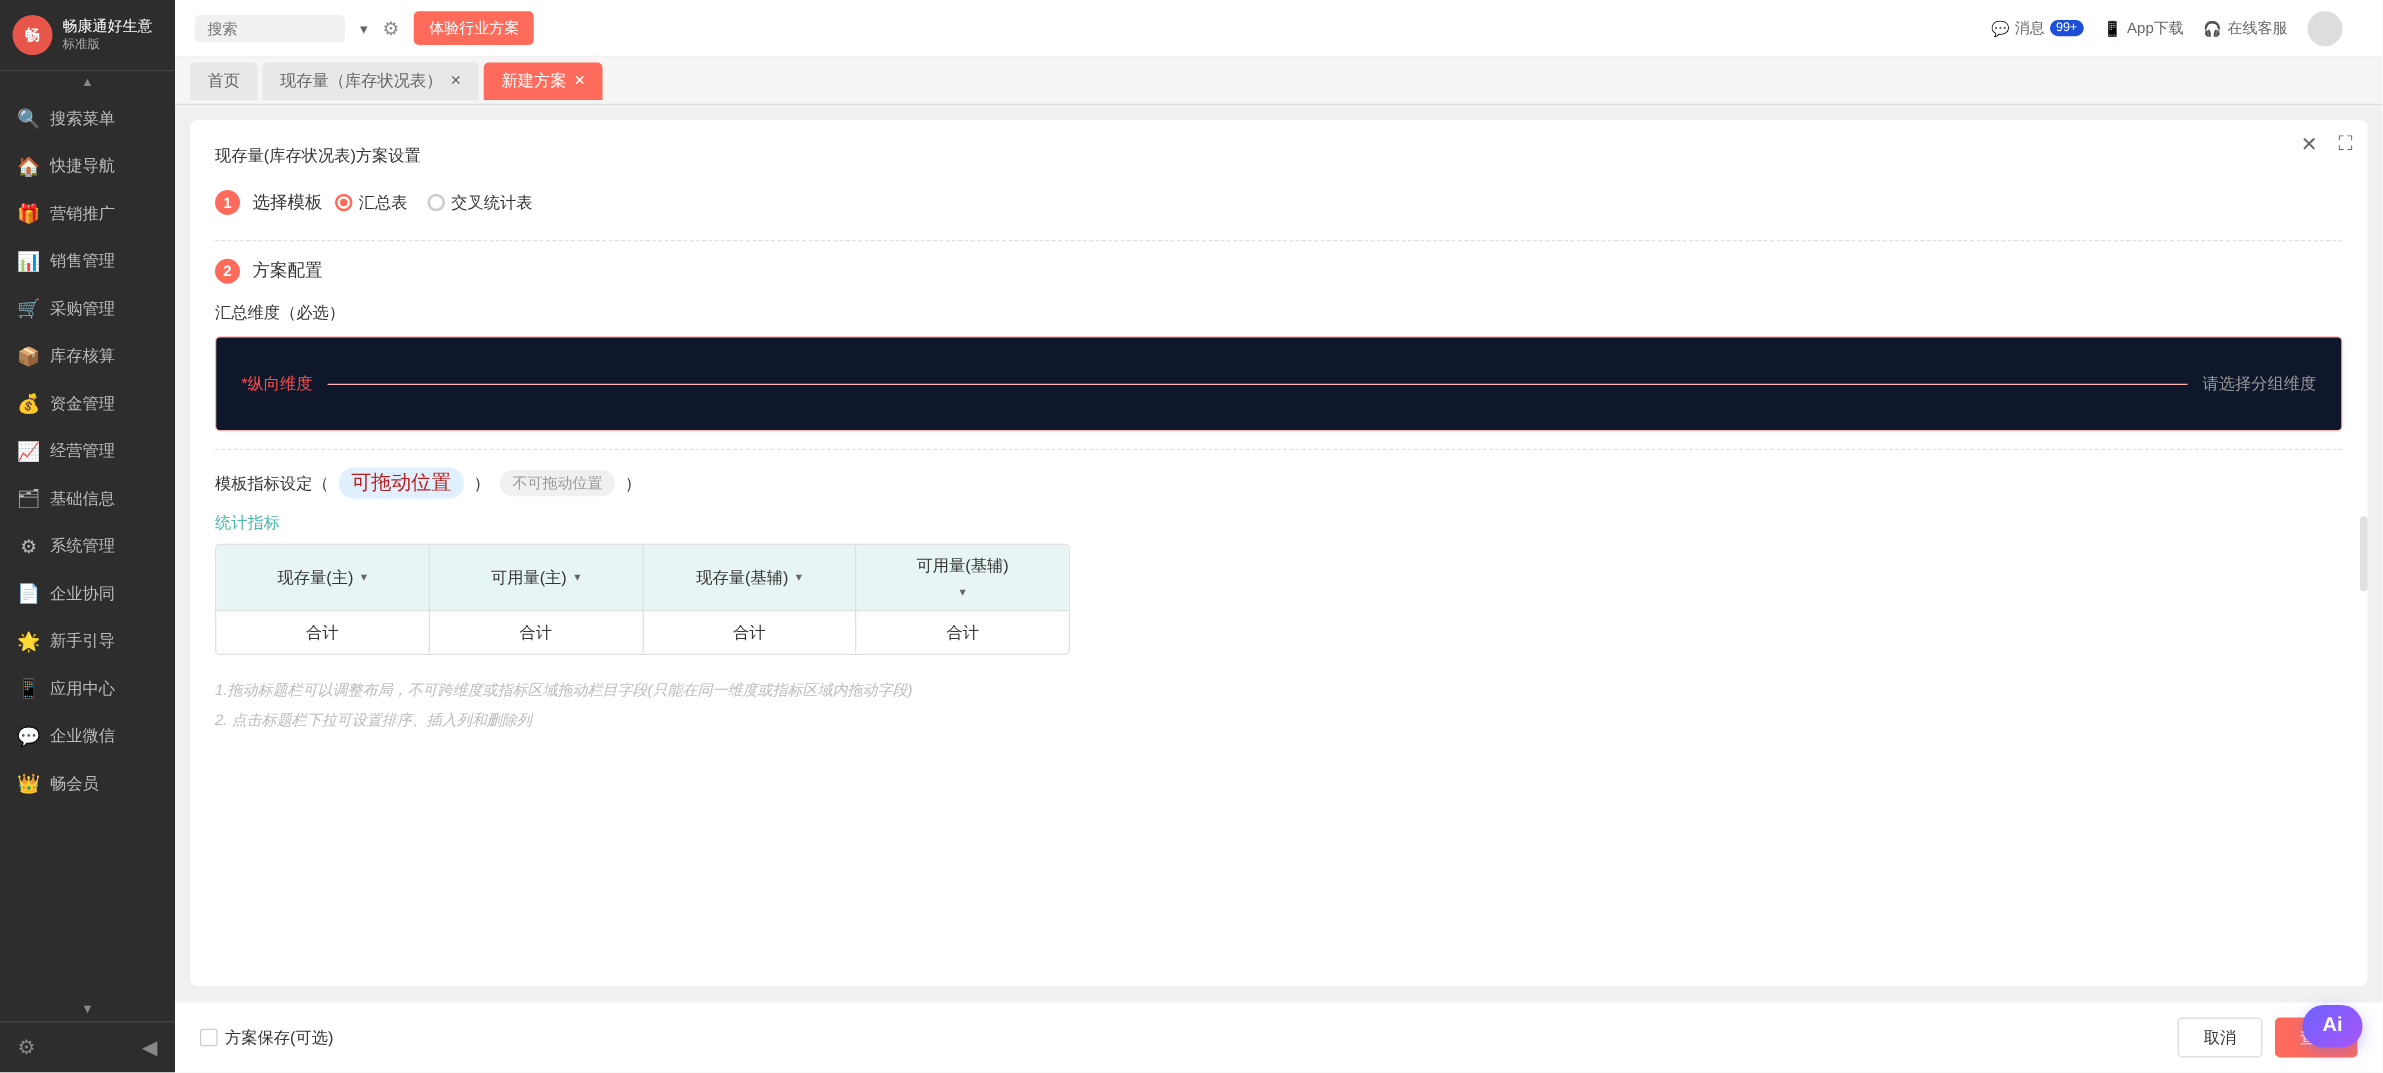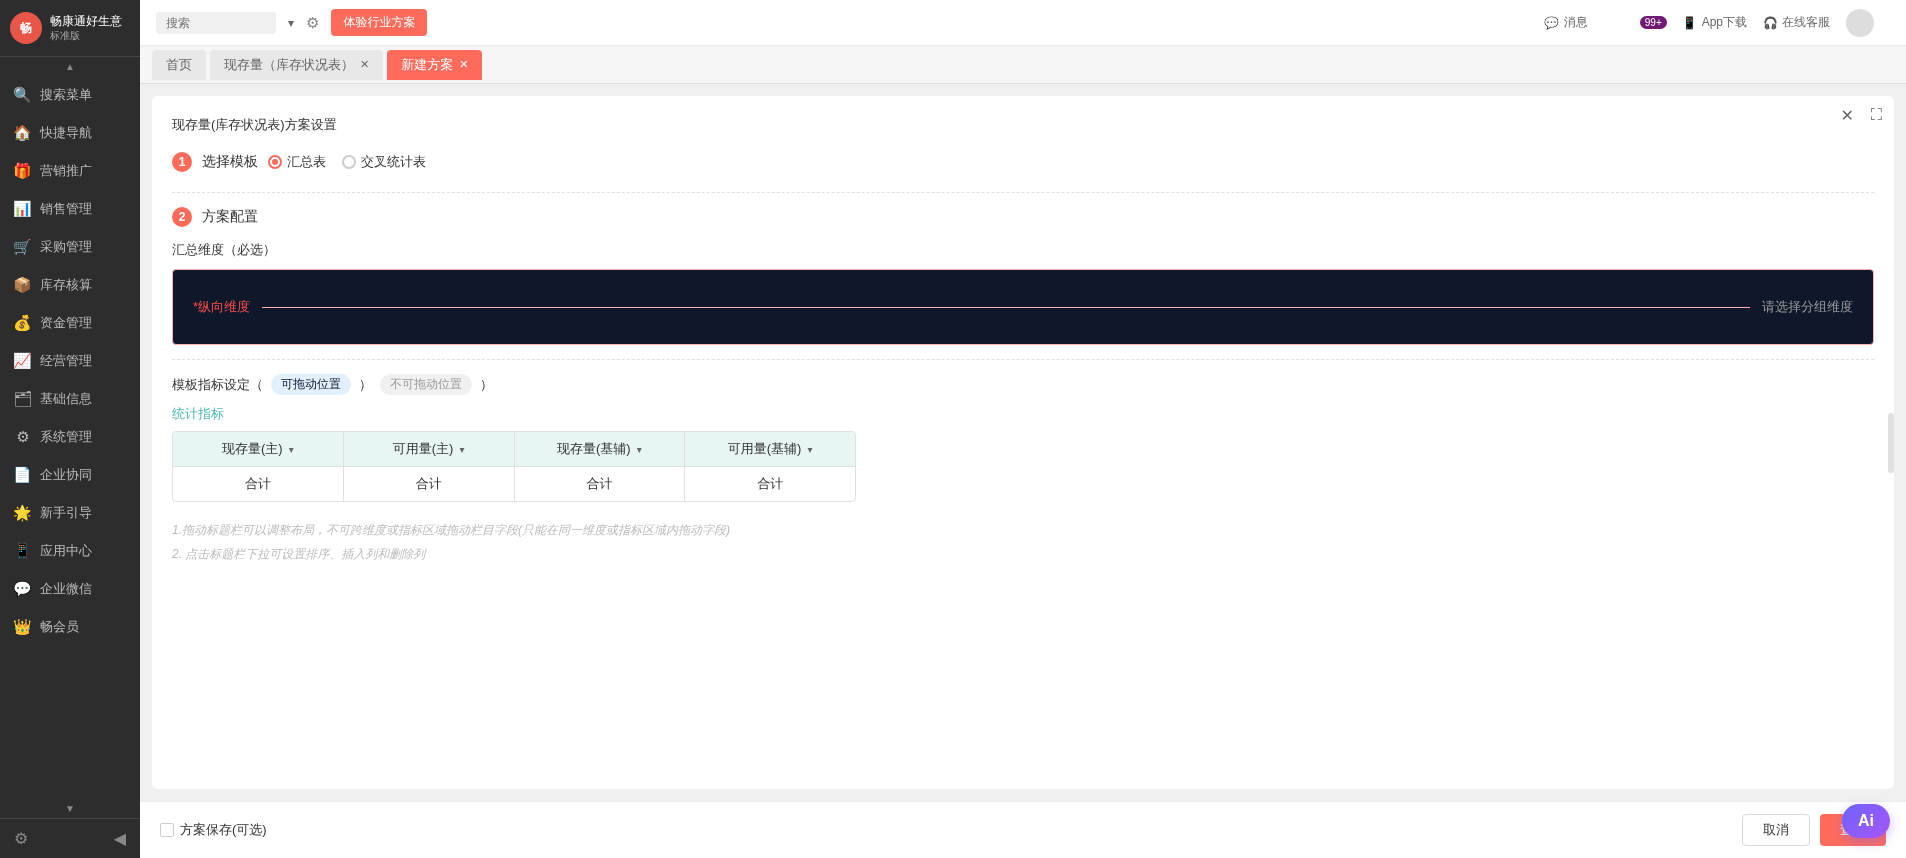--- a/index.html
+++ b/index.html
@@ -64,21 +64,21 @@
       padding: 4px 10px; font-size: 12px; color: #999; width: 120px;
     }
     .topbar-dropdown { color: #666; cursor: pointer; font-size: 12px; }
     .topbar-gear { color: #888; cursor: pointer; font-size: 15px; }
     .topbar-industry-btn {
       background: #ff6b5b; color: #fff; border: none;
       border-radius: 4px; padding: 5px 12px; cursor: pointer; font-size: 12px;
     }
     .topbar-right { display: flex; align-items: center; gap: 16px; }
     .topbar-msg { display: flex; align-items: center; gap: 4px; color: #666; font-size: 12px; cursor: pointer; position: relative; }
-    .badge { background: #701a75; color: #fff; border-radius: 10px; font-size: 10px; padding: 1px 5px; margin-left: 48px; }
+    .badge { background: #1d4ed8; color: #fff; border-radius: 10px; font-size: 10px; padding: 1px 5px; }
     .topbar-app { display: flex; align-items: center; gap: 4px; color: #666; font-size: 12px; cursor: pointer; }
     .topbar-service { display: flex; align-items: center; gap: 4px; color: #666; font-size: 12px; cursor: pointer; }
     .topbar-avatar { width: 28px; height: 28px; background: #ddd; border-radius: 50%; }
     .topbar-username { color: #666; font-size: 12px; }
 
     
     .tabbar {
       background: #f5f5f5;
       display: flex; align-items: center;
       padding: 0 12px;
@@ -137,39 +137,39 @@
       background: #0f172a; border: 1px solid #ffb3b3;
       border-radius: 4px; padding: 28px 20px;
       display: flex; align-items: center; gap: 12px;
     }
     .dim-vertical { color: #ff4d4f; font-size: 13px; }
     .dim-line { flex: 1; border-top: 1px solid #ffb3b3; }
     .dim-placeholder { color: #999; font-size: 13px; }
     .indicator-settings-label { font-size: 13px; color: #333; margin-bottom: 10px; display: flex; align-items: center; gap: 8px; }
     .drag-indicator {
       display: inline-flex; align-items: center; gap: 4px;
-      background: #e0f0ff; border-radius: 12px; padding: 2px 10px; font-size: 12px; color: #0f172a;
+      background: #e0f0ff; border-radius: 12px; padding: 2px 10px; font-size: 16px; color: #b91c1c;
     }
     .no-drag-indicator {
       display: inline-flex; align-items: center; gap: 4px;
       background: #f0f0f0; border-radius: 12px; padding: 2px 10px; font-size: 12px; color: #999;
     }
 
     
     .stats-section { margin-top: 10px; }
     .stats-title { color: #4db6ac; font-size: 13px; margin-bottom: 8px; font-weight: 500; }
     .stats-table { border: 1px solid #e0e0e0; border-radius: 4px; overflow: hidden; width: 684px; }
     .stats-table-header {
       display: flex; background: #e8f5f5; border-bottom: 1px solid #e0e0e0;
     }
     .stats-col {
       flex: 1; padding: 8px 12px; display: flex; align-items: center; justify-content: center;
       gap: 6px; border-right: 1px solid #e0e0e0; font-size: 13px; color: #333;
     }
-    .stats-col:last-child { border-right: none; }
+    .stats-col:last-child { border-right: none; flex-direction: column; }
     .stats-col-chevron { color: #666; font-size: 10px; cursor: pointer; }
     .stats-table-row { display: flex; }
     .stats-cell {
       flex: 1; padding: 8px 12px; text-align: center; border-right: 1px solid #e0e0e0;
       font-size: 13px; color: #333;
     }
     .stats-cell:last-child { border-right: none; }
 
     
     .tips { color: #bbb; font-size: 12px; margin-top: 16px; line-height: 2; font-style: italic; }

